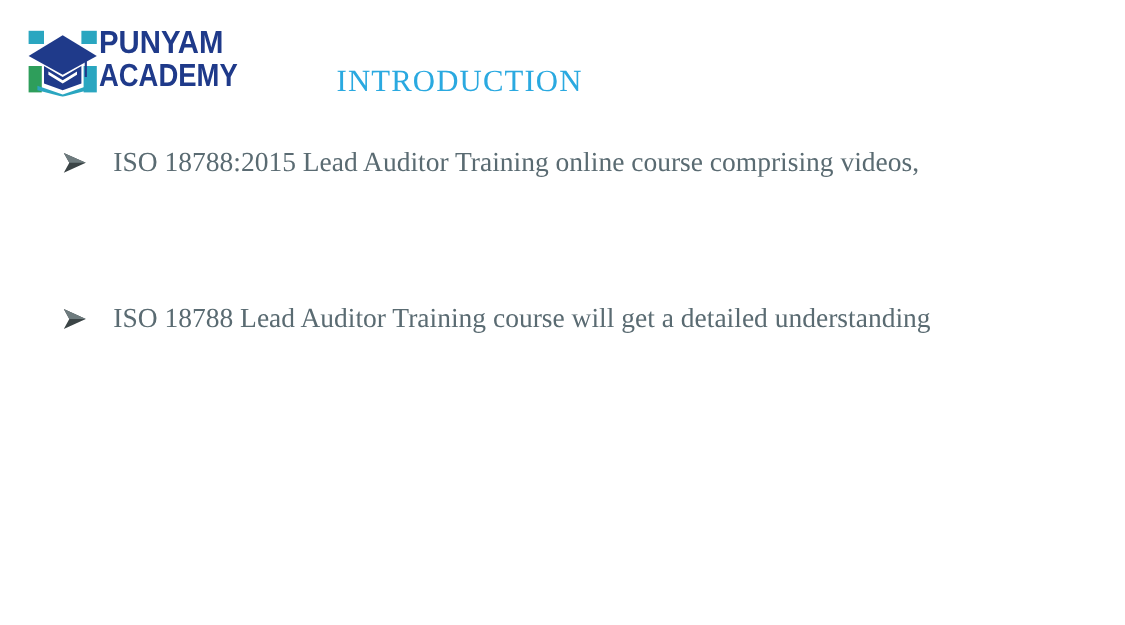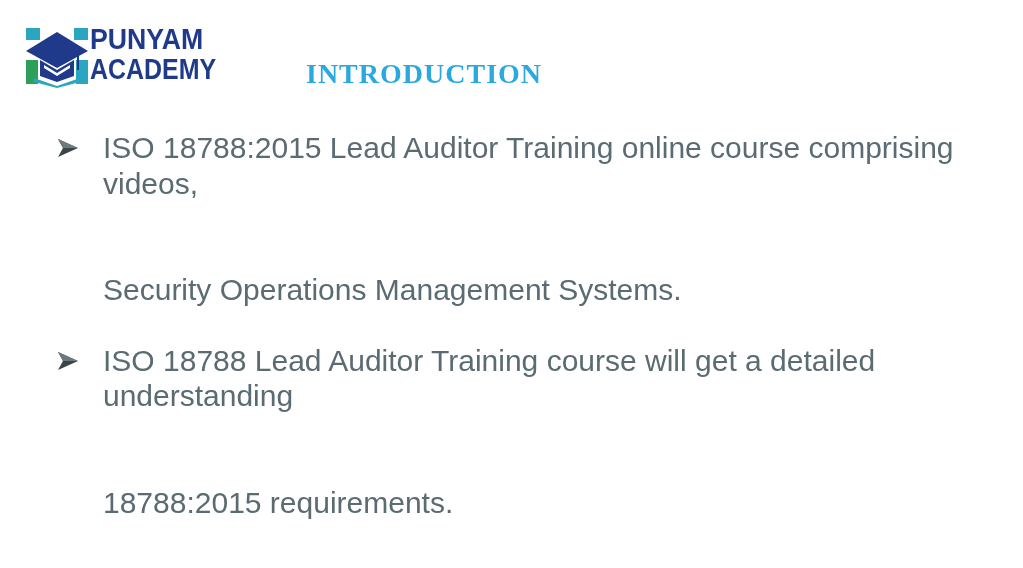--- a/index.html
+++ b/index.html
@@ -8,30 +8,30 @@
     font-family: "Liberation Sans", sans-serif;
   }
   .logo { position: absolute; left: 24px; top: 24px; width: 210px; height: 66px; }
   .logo-icon { position: absolute; left: 0; top: 0; width: 66px; height: 64px; }
   .logo-text { position: absolute; left: 66px; top: 0; color: #1f3a8a; font-weight: bold;
     font-family: "Liberation Sans", sans-serif; line-height: 30px; letter-spacing: 0px; }
   .logo-text .l1 { font-size: 29px; display: block; transform: scaleX(0.92); transform-origin: left; }
   .logo-text .l2 { font-size: 29px; display: block; transform: scaleX(0.86); transform-origin: left; }
   .title {
     position: absolute; left: 306px; top: 46px; width: 420px;
-    color: #2aa9e0; font-family: "Liberation Serif", "DejaVu Serif", serif; font-weight: bold;
+    color: #2aa9e0; font-family: "Liberation Serif", "DejaVu Serif", serif; font-weight: normal;
     font-size: 40px; letter-spacing: 1px; line-height: 48px;
     font-variant: small-caps; text-transform: lowercase;
   }
   .bullets { position: absolute; left: 56px; top: 130px; width: 940px; }
   .bullet { position: relative; padding-left: 47px; margin-bottom: 35px; }
   .bullet .arrow { position: absolute; left: 0; top: 8px; width: 24px; height: 20px; }
   .bullet .text {
-    color: #5a6b72; font-family: Liberation Sans, sans-serif;
-    font-size: 30px; line-height: 35.5px; display: block; width: 880px;
+    color: #5a6b72; font-family: Liberation Serif, serif;
+    font-size: 25px; line-height: 35.5px; display: block; width: 880px;
   }
 </style>
 </head>
 <body>
 
 <div class="logo">
   <svg class="logo-icon" viewBox="0 0 66 64">
     <rect x="2" y="4" width="14" height="12" fill="#2aa6c0"></rect>
     <rect x="50" y="4" width="14" height="12" fill="#2aa6c0"></rect>
     <rect x="2" y="36" width="12" height="24" fill="#2e9e5b"></rect>
@@ -53,28 +53,26 @@
 <div class="bullets">
   <div class="bullet">
     <svg class="arrow" viewBox="0 0 24 20">
       <polygon points="2,1 22,10 2,19 7,10" fill="#3b4446"></polygon>
       <polygon points="2,1 22,10 7,10" fill="#6e7b7e"></polygon>
     </svg>
     <span class="text">
       <span>ISO 18788:2015 Lead Auditor Training online course comprising videos,</span><br>
       <br>
       <br>
-      <span>Security Operations Management Systems.</span>
     </span>
   </div>
   <div class="bullet">
     <svg class="arrow" viewBox="0 0 24 20">
       <polygon points="2,1 22,10 2,19 7,10" fill="#3b4446"></polygon>
       <polygon points="2,1 22,10 7,10" fill="#6e7b7e"></polygon>
     </svg>
     <span class="text">
       <span>ISO 18788 Lead Auditor Training course will get a detailed understanding</span><br>
       <br>
       <br>
-      <span>18788:2015 requirements.</span>
     </span>
   </div>
 </div>
 
 </body></html>

